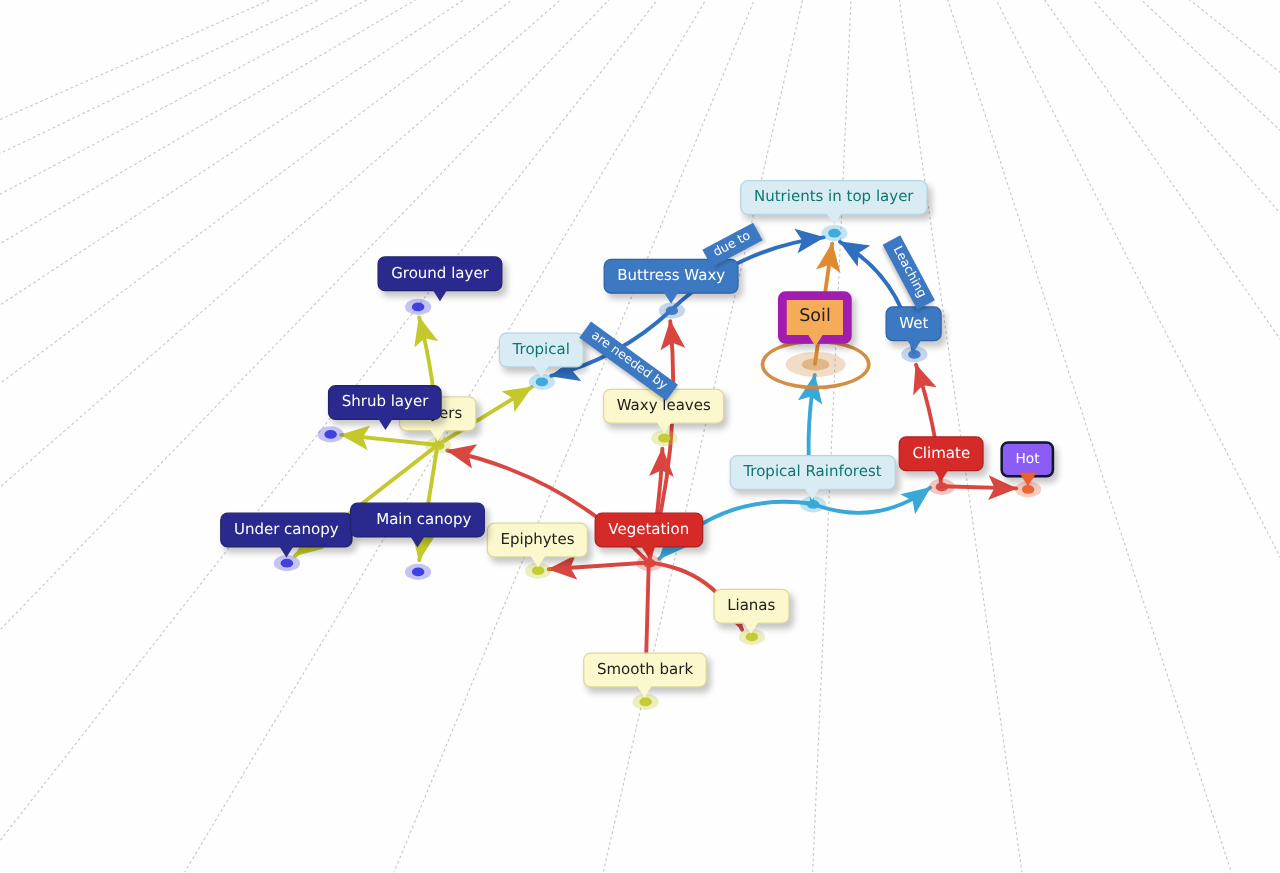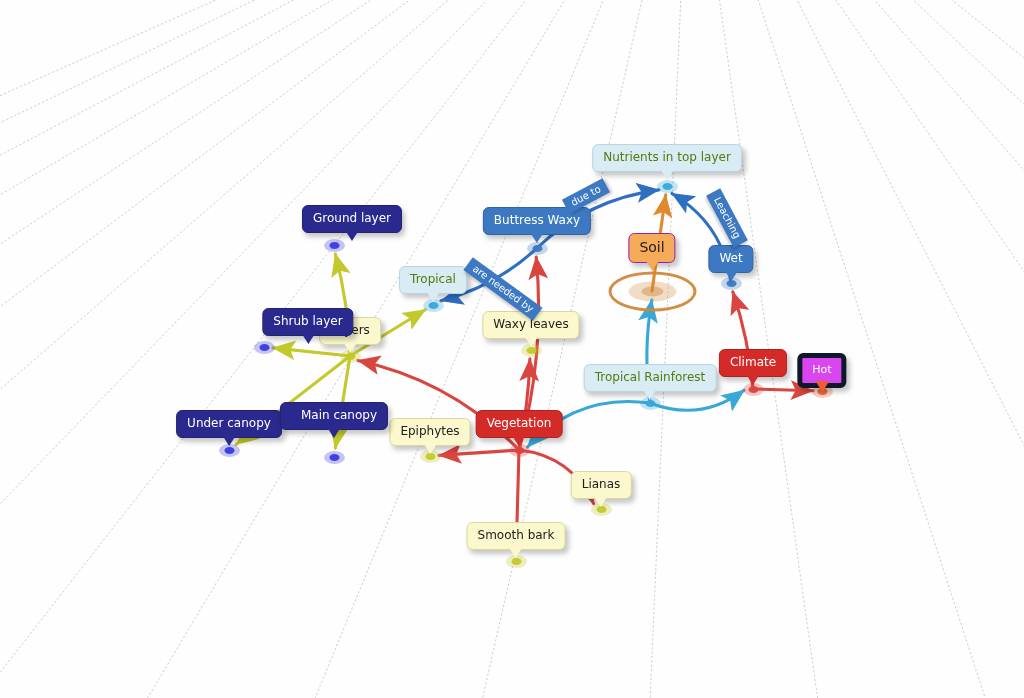--- a/index.html
+++ b/index.html
@@ -53,28 +53,28 @@
     width: 0; height: 0;
     border-left: 7px solid transparent;
     border-right: 7px solid transparent;
     border-top: 11px solid currentColor;
   }
   .t-navy  { background: #2a2a8e; color: #2a2a8e; border: 1px solid #22226f; }
   .t-navy  .lbl { color: #ffffff; font-size: 12px; }
   .t-blue  { background: #3d79c2; color: #3d79c2; border: 1px solid #2f63a4; }
   .t-blue  .lbl { color: #ffffff; font-size: 12px; }
   .t-ltblue{ background: #d9ecf4; color: #d9ecf4; border: 1px solid #b7d4e2; }
-  .t-ltblue .lbl { color: #4d7c0f; font-size: 12px; }
+  .t-ltblue .lbl { color: #0f766e; font-size: 12px; }
   .t-yellow{ background: #fbf8cd; color: #fbf8cd; border: 1px solid #dcd89a; }
   .t-yellow .lbl { color: #21201e; font-size: 12px; }
   .t-red   { background: #d42b29; color: #d42b29; border: 1px solid #ad2120; }
   .t-red   .lbl { color: #ffffff; font-size: 12px; }
-  .t-orangered { background: #d946ef; color: #ec5f35; border: 5px solid #0f172a; }
+  .t-orangered { background: #8b5cf6; color: #ec5f35; border: 2px solid #0f172a; }
   .t-orangered .lbl { color: #ffffff; font-size: 11px; }
-  .t-orange{ background: #f6ab58; color: #f6ab58; border: 1px solid #a21caf; }
+  .t-orange{ background: #f6ab58; color: #f6ab58; border: 7px solid #a21caf; }
   .t-orange .lbl { color: #21201e; font-size: 14px; }
 
   
   .dot {
     position: absolute;
     transform: translate(-50%, -50%);
     border-radius: 50%;
     pointer-events: none;
   }
   .dot .halo {

